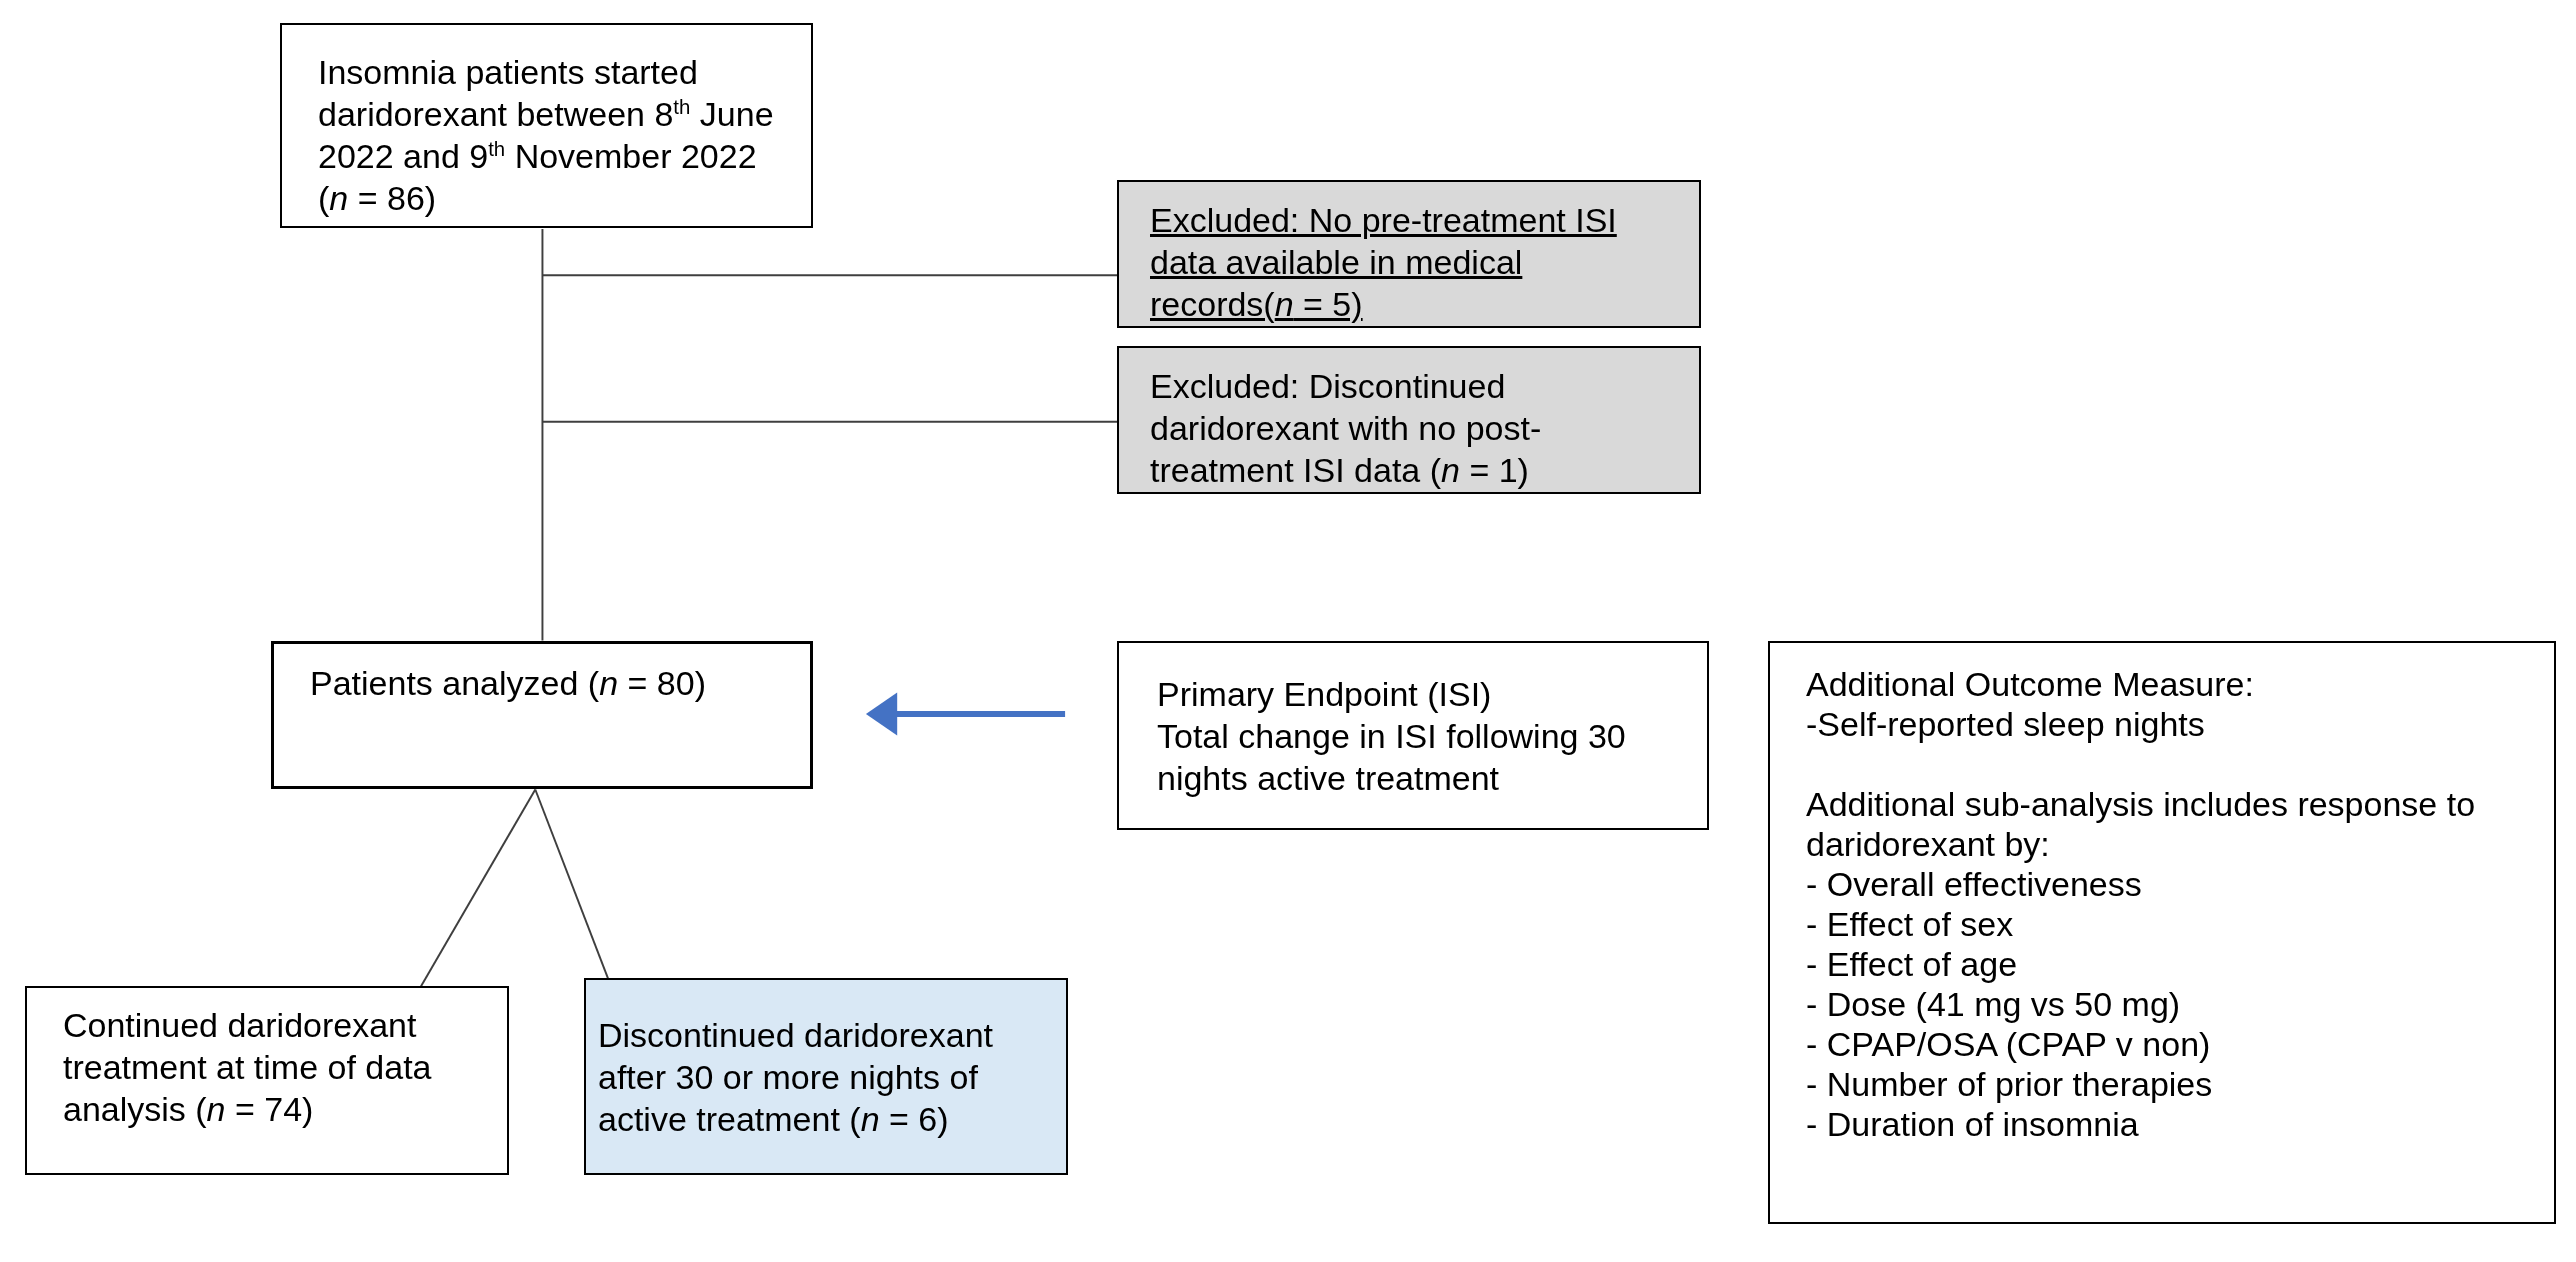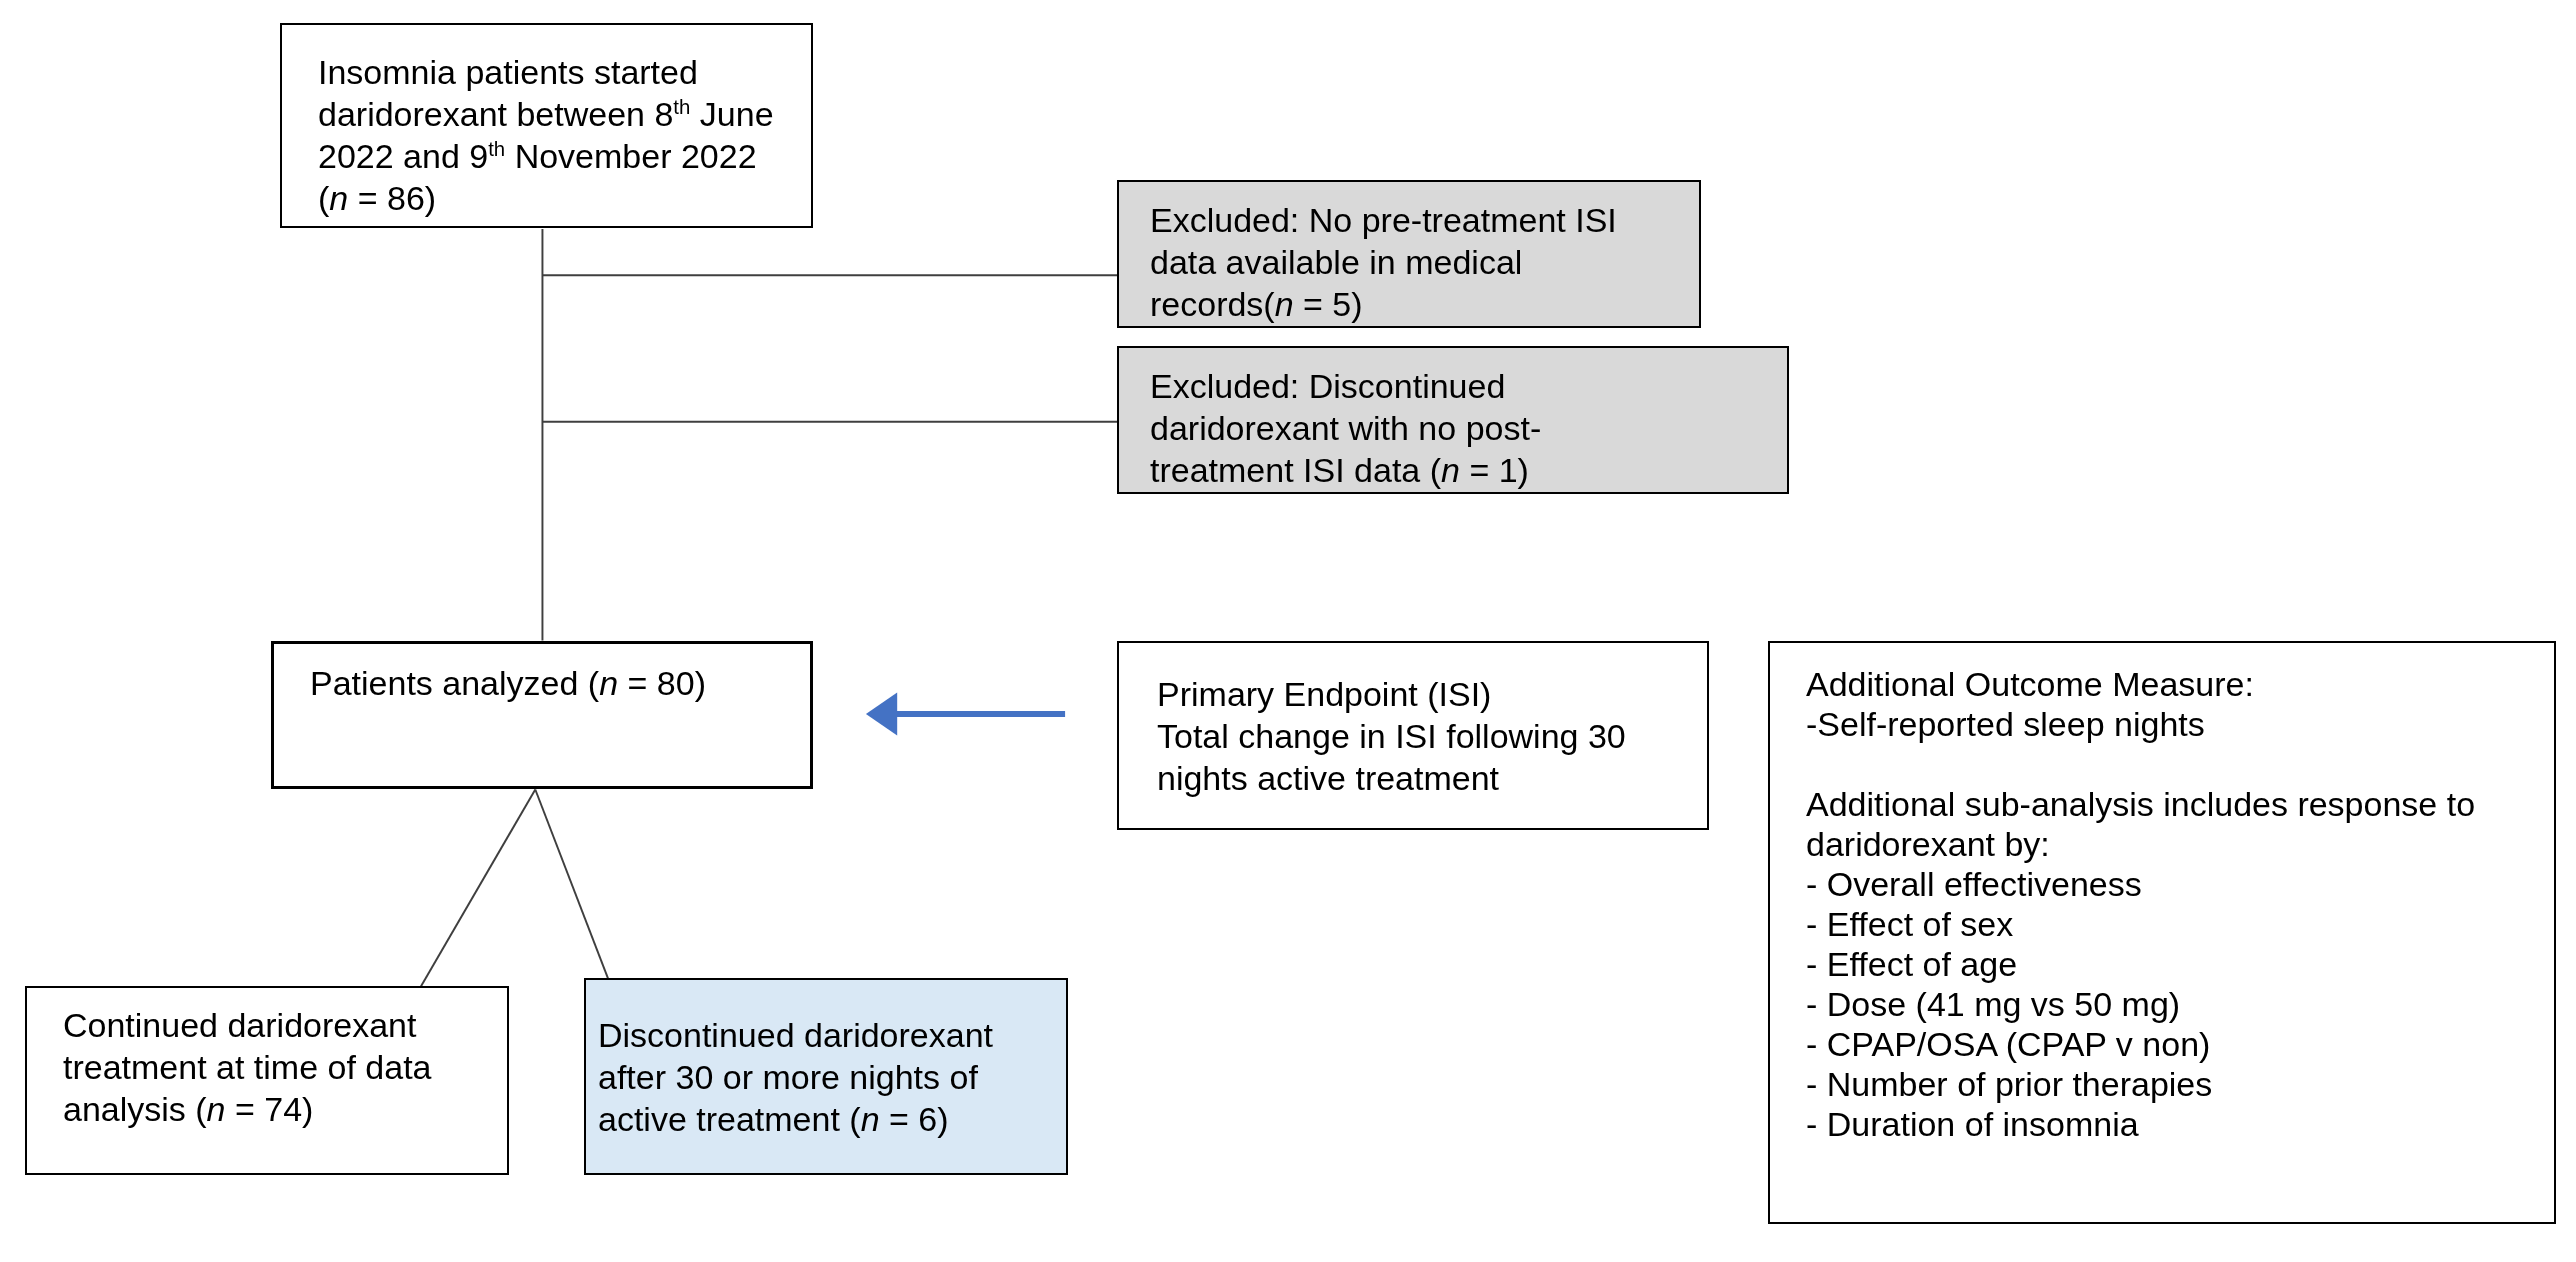--- a/index.html
+++ b/index.html
@@ -15,22 +15,22 @@
     background: #ffffff;
     border: 2.6px solid #000000;
     font-size: 34px;
     line-height: 42px;
   }
   .box .ln { white-space: nowrap; }
   sup { font-size: 60%; vertical-align: super; line-height: 0; }
   .it { font-style: italic; }
 
   #start        { left: 280px;  top: 23.4px;   width: 533px;  height: 205px; padding: 26px 13px 0 36px; }
-  #excluded1    { left: 1117px; top: 180px;  width: 584px;  height: 148px; padding: 17px 13px 0 31px; }
-  #excluded2    { left: 1117px; top: 346px;  width: 672px;  height: 148px; padding: 17px 13px 0 31px; }
+  #excluded1    { left: 1117px; top: 180px;  width: 584px;  height: 148px; padding: 17px 13px 0 31px; text-decoration: underline; }
+  #excluded2    { left: 1117px; top: 346px;  width: 584px;  height: 148px; padding: 17px 13px 0 31px; }
   #analyzed     { left: 271px;  top: 641px;  width: 542px;  height: 148px; padding: 18px 13px 0 36px; border-width: 3.3px; }
   #primary      { left: 1117px; top: 641px;  width: 592px;  height: 189px; padding: 30px 13px 0 38px; border-width: 2px; }
   #additional   { left: 1768px; top: 641px;  width: 788px; height: 583px; padding: 21px 13px 12px 36px; border-width: 2px; line-height: 40px; }
   #continued    { left: 25px;   top: 986px; width: 484px;  height: 189px; padding: 16px 13px 0 36px; }
   #discontinued { left: 584px;  top: 978px; width: 484px;  height: 197px; padding: 34px 13px 0 36px; }
 
   #connector-svg {
     position: absolute; left: 0; top: 0;
     width: 2576px; height: 1262px;
     pointer-events: none;

